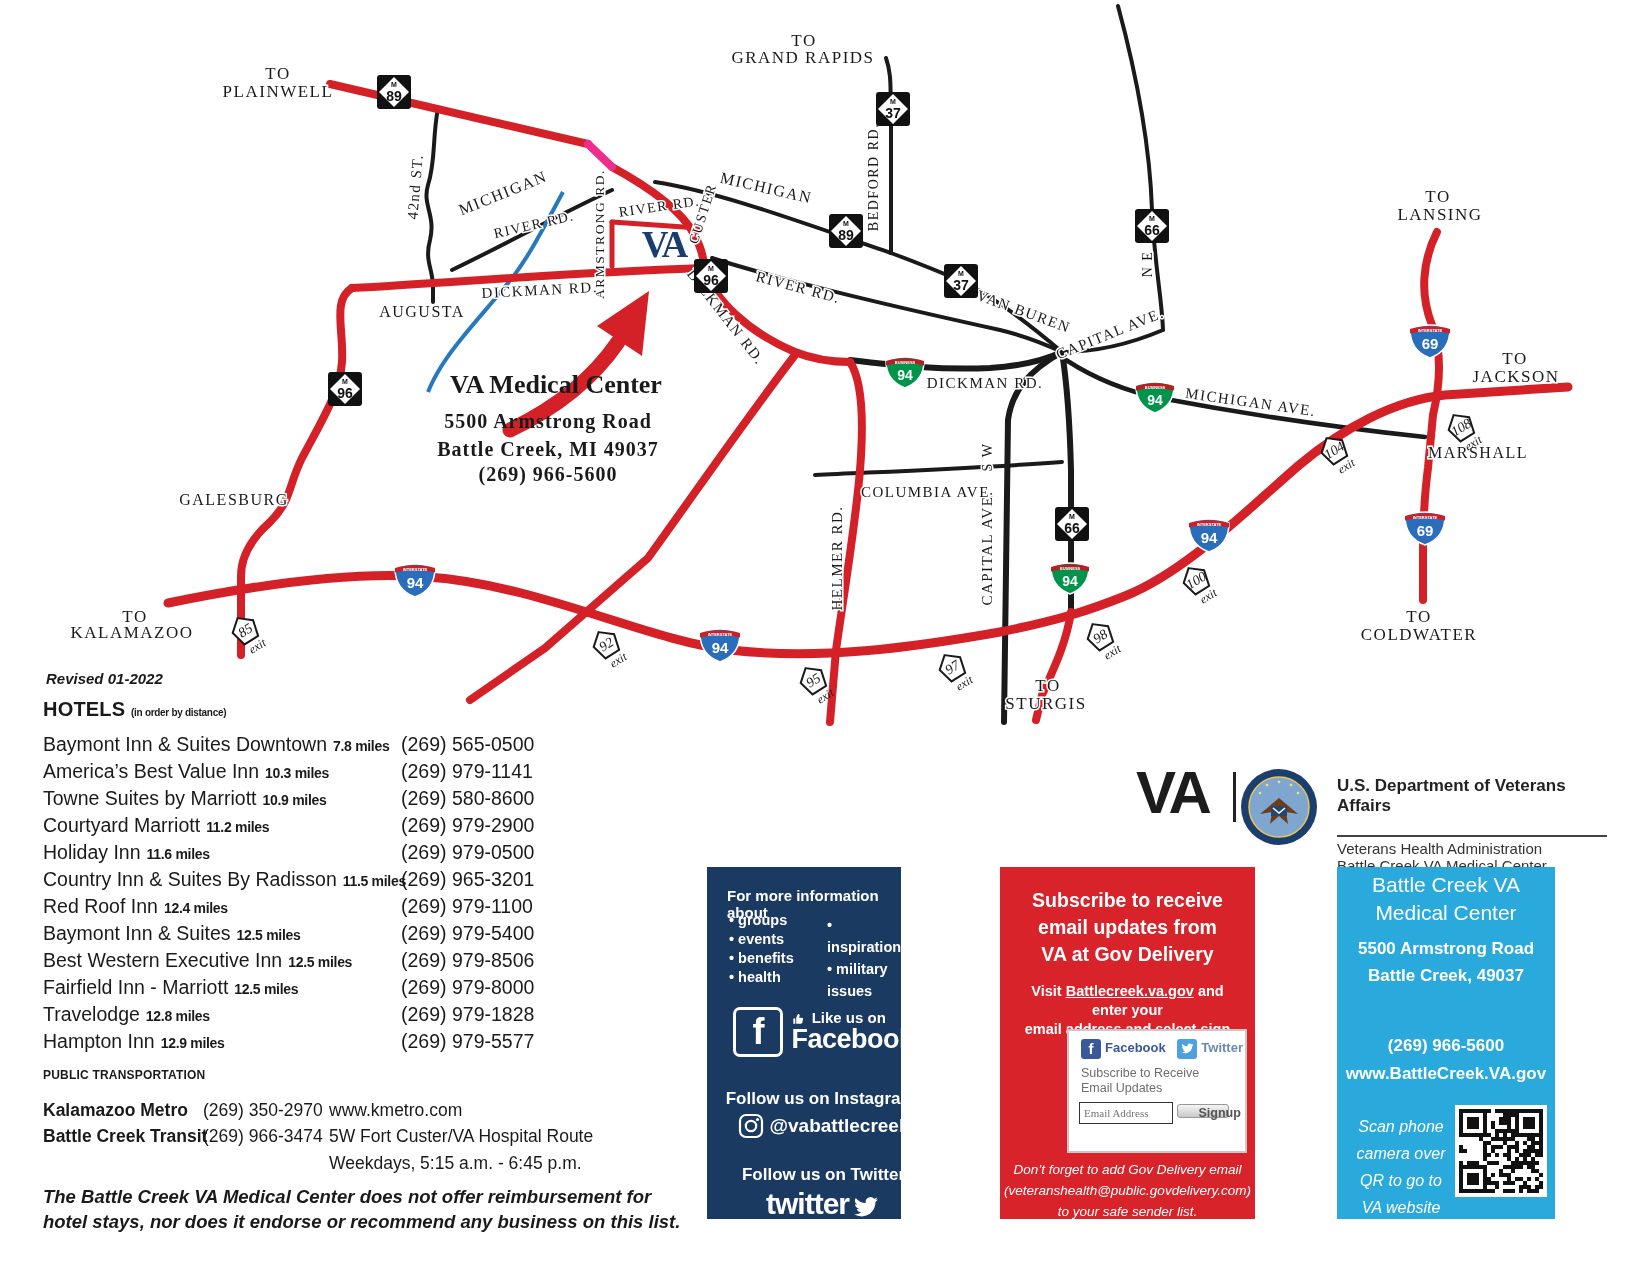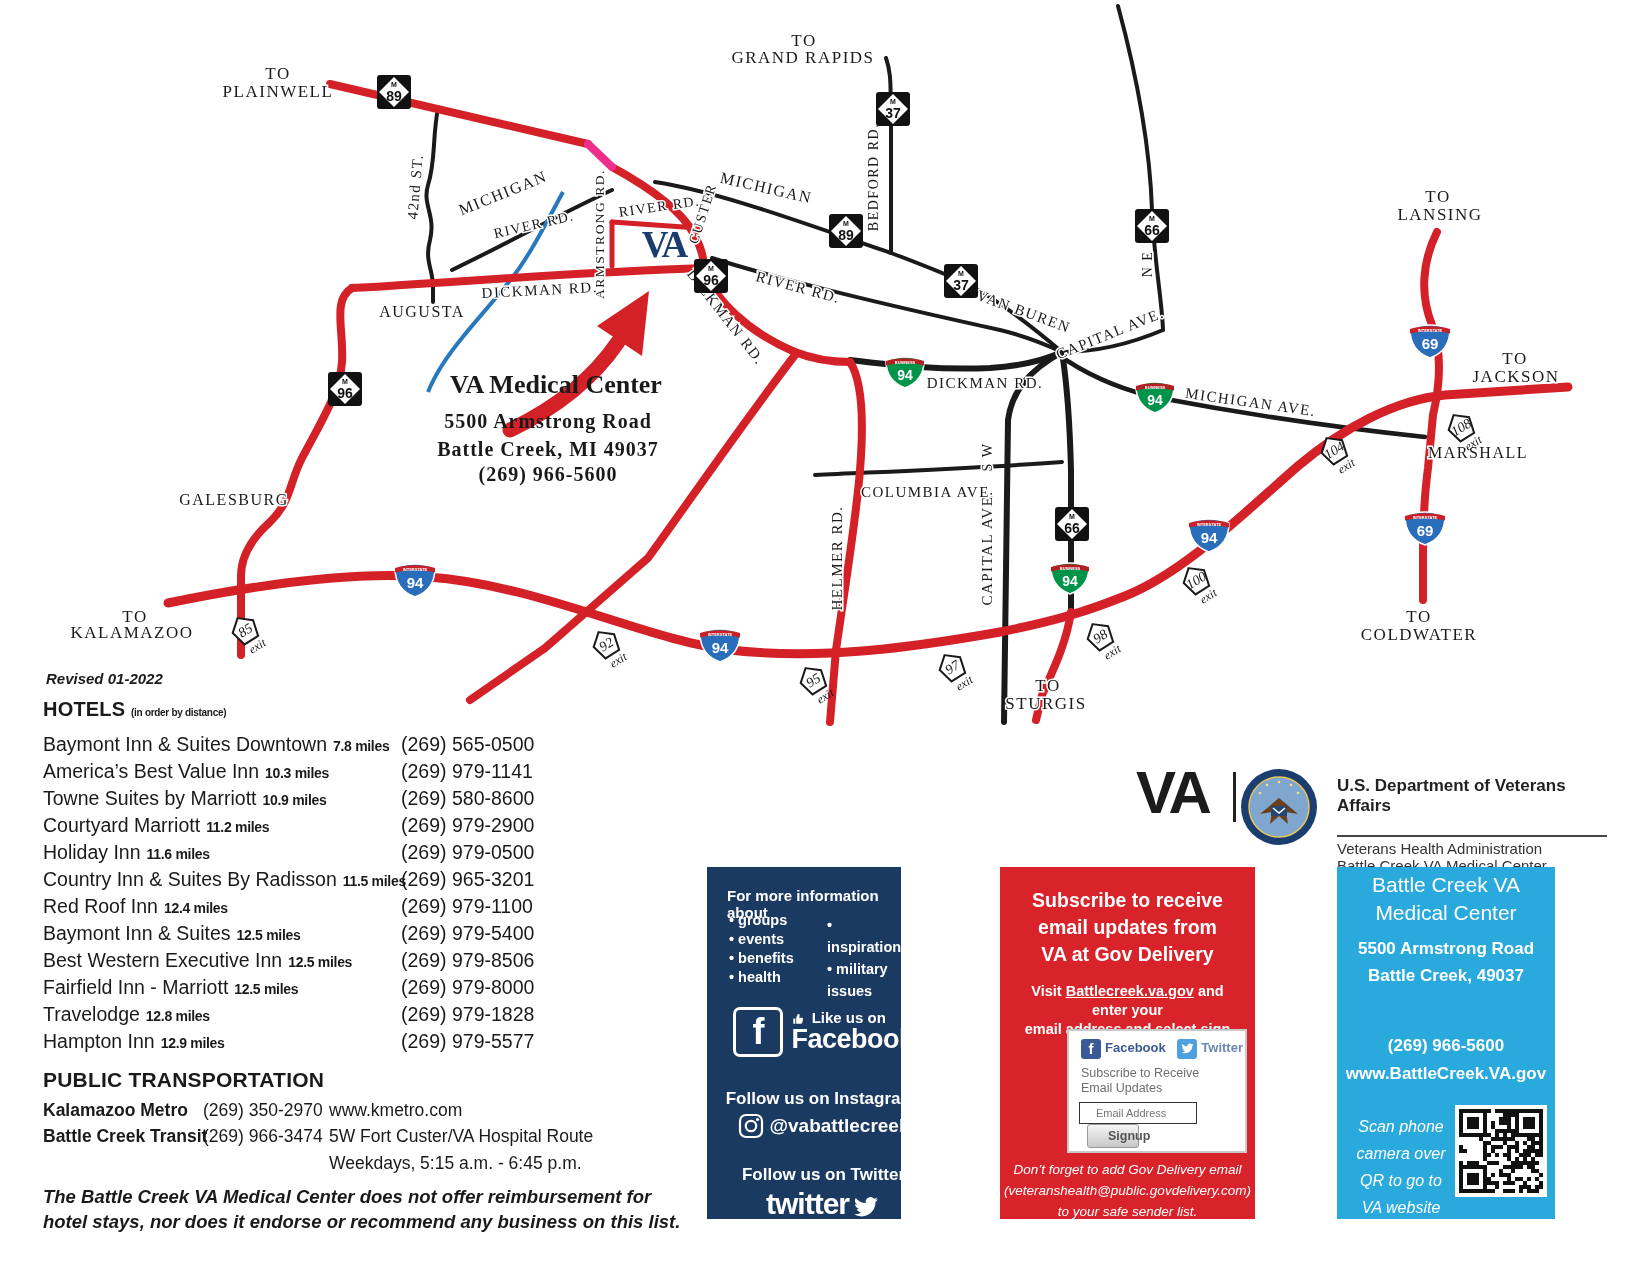--- a/index.html
+++ b/index.html
@@ -9,21 +9,21 @@
   .mlbl{fill:#1a1a1a;letter-spacing:1.5px;paint-order:stroke;stroke:#ffffff;stroke-width:3px;}
   .mnum{font-family:"Liberation Sans",sans-serif;font-weight:bold;}
   .abs{position:absolute;}
   
   .revised{left:46px;top:670px;font-style:italic;font-size:15px;font-weight:600;}
   .hheading{left:43px;top:698px;font-size:20px;font-weight:800;letter-spacing:.2px;}
   .hnote{font-size:10px;font-weight:700;letter-spacing:-.3px;}
   .hrow{position:absolute;left:43px;width:580px;height:27px;font-size:19.5px;white-space:nowrap;}
   .hmiles{font-size:14px;font-weight:700;margin-left:6px;letter-spacing:-.3px;}
   .hphone{position:absolute;left:358px;top:0;}
-  .ptheading{left:43px;top:1068px;font-size:21px;font-weight:800;letter-spacing:.2px;}
+  .ptheading{left:43px;top:1068px;font-size:12px;font-weight:800;letter-spacing:.2px;}
   .trow{position:absolute;left:43px;width:600px;font-size:17.5px;white-space:nowrap;}
   .tname{font-weight:700;}
   .tphone{position:absolute;left:160px;top:0;}
   .tinfo{position:absolute;left:286px;top:0;}
   .disc{left:43px;width:560px;font-size:18.5px;font-weight:700;font-style:italic;white-space:nowrap;}
   
   .va-big{left:1136px;top:758px;font-size:60px;font-weight:900;letter-spacing:-3px;color:#1c1c1c;}
   .va-div{left:1233px;top:772px;width:3px;height:50px;background:#222;}
   .vah-text{left:1337px;top:776px;width:270px;}
   .vah-dept{font-size:17px;font-weight:800;color:#222;border-bottom:2px solid #444;padding-bottom:19px;}
@@ -49,23 +49,23 @@
   .nb-tw{position:absolute;left:0;top:320px;width:233px;text-align:center;font-size:30px;font-weight:800;letter-spacing:-1px;}
   .rb-title{margin:20px 10px 0;font-size:19.5px;font-weight:800;line-height:27px;}
   .rb-visit{margin:14px 12px 0;font-size:14.5px;font-weight:700;line-height:19px;}
   .rb-widget{position:absolute;left:67px;top:162px;width:176px;height:120px;background:#fff;
              border:2px solid #c9c9c9;color:#58595b;text-align:left;}
   .rw-row{margin:8px 0 0 12px;font-size:13px;font-weight:700;color:#3b5998;}
   .rw-ic{display:inline-block;width:20px;height:20px;border-radius:3px;color:#fff;text-align:center;
          font-size:15px;font-weight:800;line-height:20px;vertical-align:middle;margin-right:4px;}
   .rw-sub{margin:7px 0 0 12px;font-size:12.5px;line-height:15px;color:#6d6e71;}
   .rw-form{margin:6px 0 0 10px;}
-  .rw-input{width:84px;height:20px;border:1px solid #333;font-size:11px;padding:0 16px;color:#444;
-            font-family:Liberation Sans, sans-serif;}
-  .rw-btn{width:52px;height:24px;margin-left:8px;background:linear-gradient(#f5f5f5,#c8c8c8);
+  .rw-input{width:84px;height:20px;border:1px solid #333;font-size:11px;padding:0 4px;color:#444;
+            font-family:Liberation Serif, serif;}
+  .rw-btn{width:52px;height:14px;margin-left:0;background:linear-gradient(#f5f5f5,#c8c8c8);
           border:1px solid #999;border-radius:3px;font-size:12.5px;font-weight:700;color:#555;
           font-family:"Liberation Sans",sans-serif;padding-left:20px;}
   .rb-note{position:absolute;left:0;top:292px;width:255px;font-size:13.5px;font-style:italic;line-height:21px;}
   .bb-title{margin:4px 6px 0;font-size:21px;font-weight:400;line-height:28px;}
   .bb-addr{margin:8px 6px 0;font-size:17px;font-weight:700;line-height:27px;}
   .bb-phone{position:absolute;left:0;top:165px;width:218px;font-size:17px;font-weight:700;line-height:28px;text-align:center;}
   .bb-scan{position:absolute;left:14px;top:246px;width:100px;font-size:16px;font-style:italic;line-height:27px;text-align:center;}
   .qrwrap{position:absolute;left:118px;top:238px;width:92px;height:92px;background:#fff;padding:4px;box-sizing:border-box;}
 </style>
 </head>

